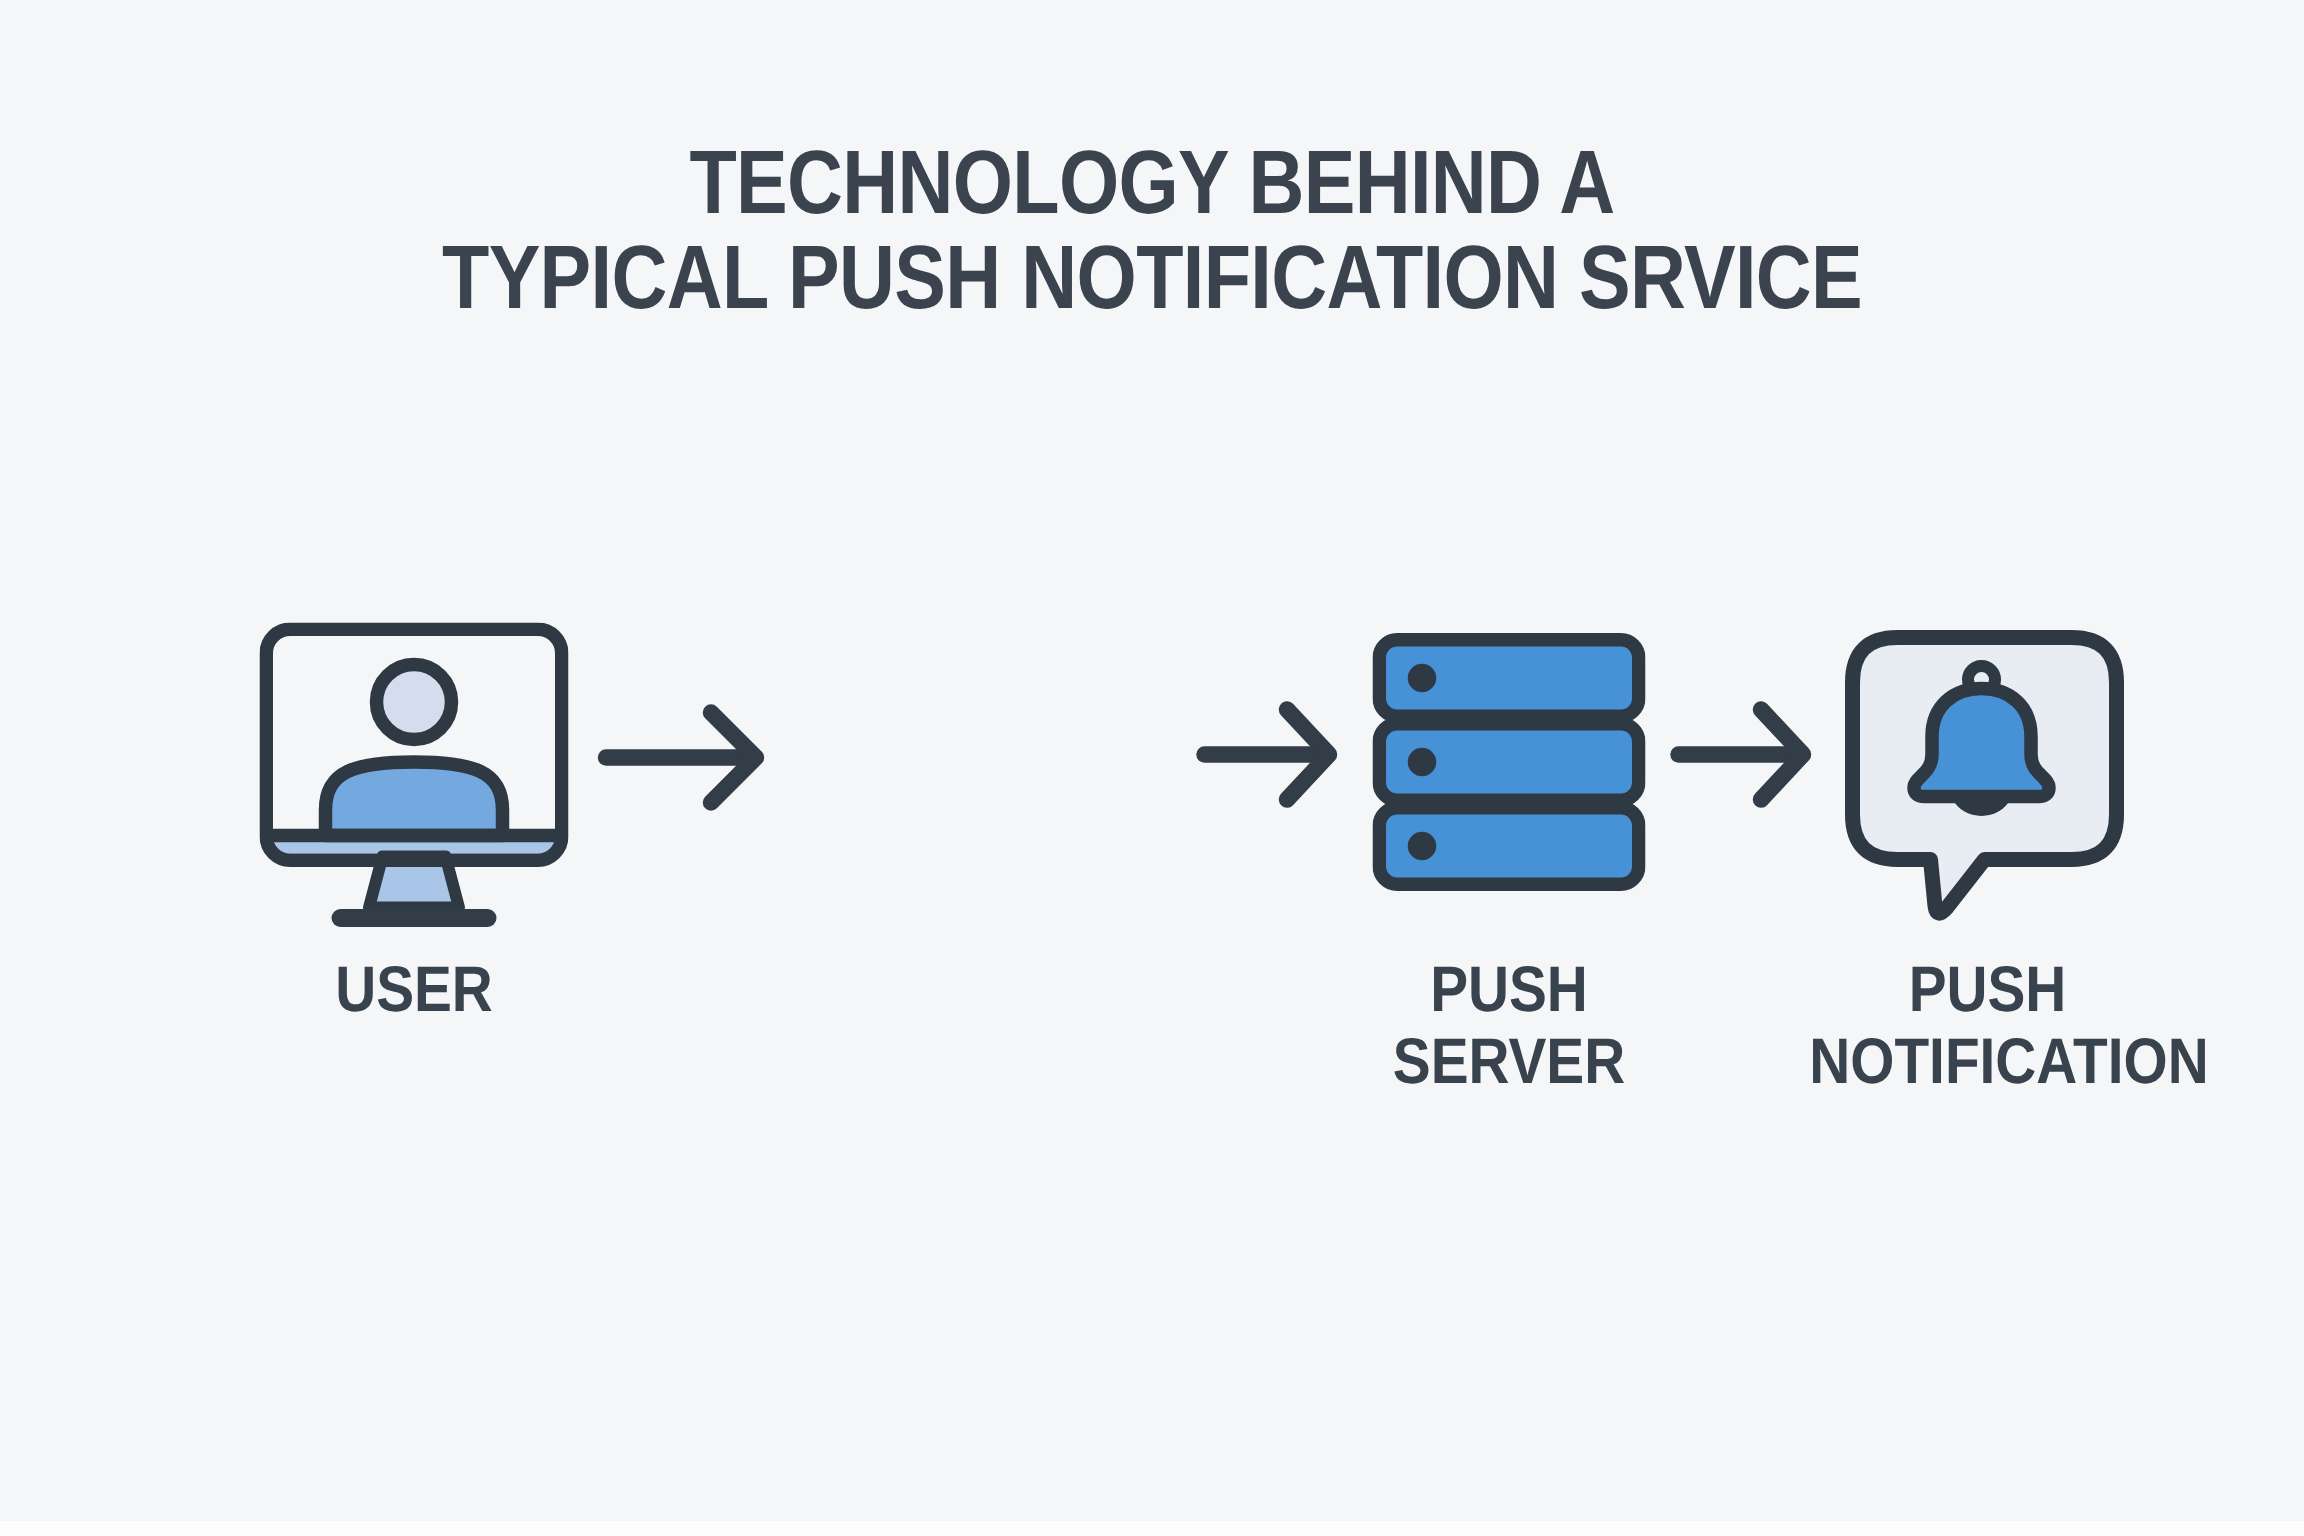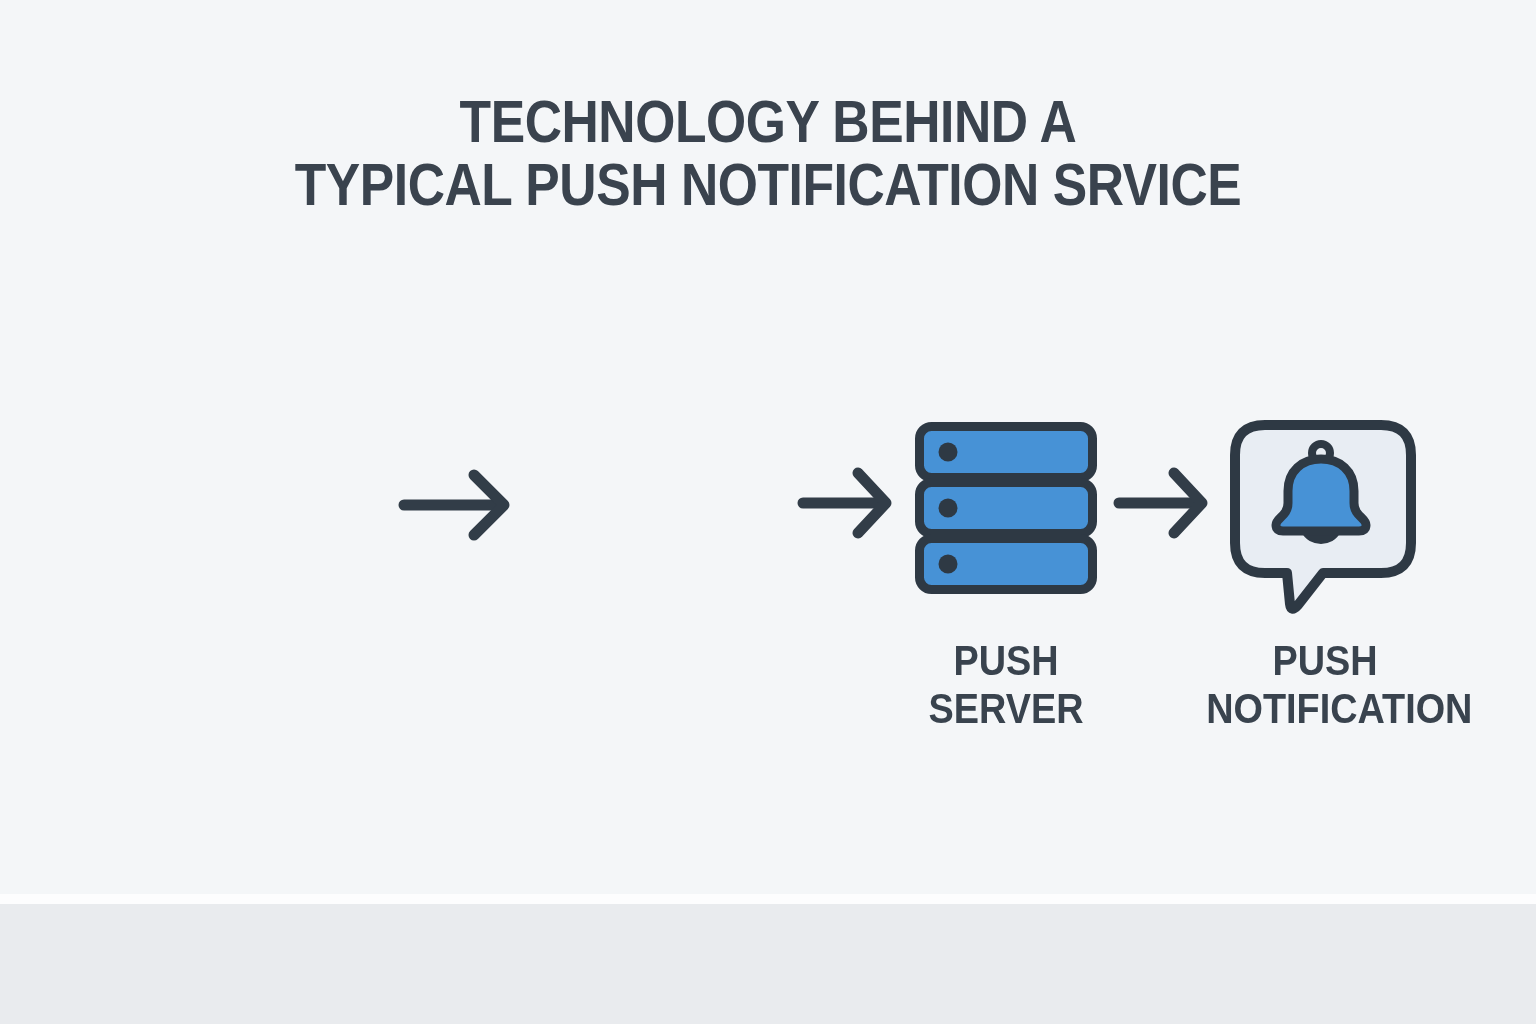--- a/index.html
+++ b/index.html
@@ -2,21 +2,21 @@
 <html style="--background: #f4f6f8; --outline: #2e3944; --title-text: #3a434e; --label-text: #39434e; --arrow: #323d48; --accent-blue: #4792d6; --mid-blue: #8fb4e4; --light-blue: #a9c6e8; --pale-blue: #d3e1f2; --bubble-fill: #e8edf3; --head-fill: #d3ddee; --body-blue: #74a9e0; --dot-white: #ffffff;"><head>
 <meta charset="utf-8">
 <style>
   html,body{margin:0;padding:0;}
   body{
     font-family:"Liberation Sans","DejaVu Sans",sans-serif;
     background:#e9ebee;
   }
   .canvas{
     position:relative;
-    width:1536px;height:904px;
+    width:1536px;height:1024px;
     background:var(--background,#f4f6f8);
     overflow:hidden;
   }
   .title{
     position:absolute;
     left:0;top:90px;width:1536px;
     text-align:center;
     font-size:60px;
     font-weight:bold;
     line-height:63px;
@@ -70,20 +70,44 @@
 </head>
 <body>
 
 <div class="canvas">
 
   <div class="title">
     <div>TECHNOLOGY BEHIND A</div>
     <div>TYPICAL PUSH NOTIFICATION SRVICE</div>
   </div>
 
+  <div class="node" style="left:148px;width:256px;">
+    <div class="iconwrap">
+      <svg width="206" height="205" viewBox="0 0 206 205">
+
+        <path class="f-light" d="M8,142 H198 V143 Q198,154 186,154 H20 Q8,154 8,143 Z"></path>
+
+        <path class="f-body ol" stroke-width="9" stroke-linejoin="round" d="M44,142 V125 C44,99 64,93 103,93 C142,93 162,99 162,125 V142 Z"></path>
+
+        <circle class="f-head ol" stroke-width="9" cx="103" cy="53" r="25"></circle>
+
+        <line class="ol" stroke-width="9" x1="4.5" y1="142" x2="201.5" y2="142"></line>
+
+        <path class="f-light ol" stroke-width="8" stroke-linejoin="round" d="M82,156 H124 L133,190 H73 Z"></path>
+
+        <rect class="no-f ol" stroke-width="9" x="4.5" y="4.5" width="197" height="154" rx="16"></rect>
+
+        <line class="arrow-stroke" stroke-width="12" stroke-linecap="round" x1="54" y1="197" x2="152" y2="197"></line>
+      </svg>
+    </div>
+    <div class="label">
+      <div>USER</div>
+      <div></div>
+    </div>
+  </div>
 
   <div class="connector" style="left:396px;top:467px;">
     <svg width="120" height="76" viewBox="0 0 120 76">
       <g class="no-f arrow-stroke" stroke-width="11" stroke-linecap="round" stroke-linejoin="round">
         <line x1="8" y1="38" x2="106" y2="38"></line>
         <polyline points="78,8 108,38 78,68"></polyline>
       </g>
     </svg>
   </div>
 

